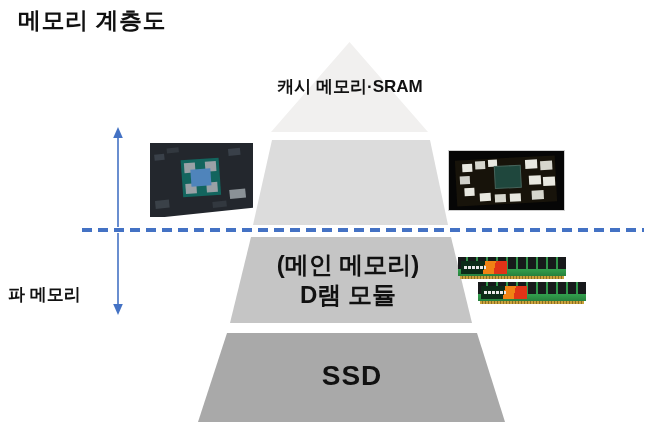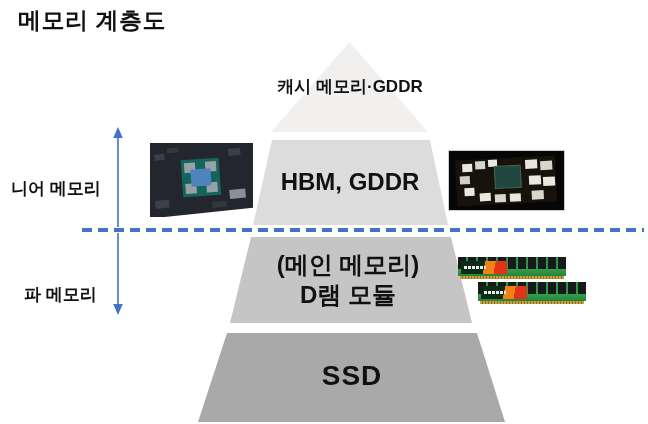--- a/index.html
+++ b/index.html
@@ -27,21 +27,21 @@
     clip-path:polygon(29px 0,279px 0,100% 100%,0 100%);}
   
   .plabel{position:absolute;text-align:center;font-weight:bold;white-space:nowrap;}
   .plabel-cache{left:230px;top:75px;width:240px;font-size:17px;line-height:23px;}
   .plabel-hbm{left:250px;top:168px;width:200px;font-size:24px;}
   .plabel-dram{left:246px;top:250px;width:204px;font-size:24px;line-height:30px;}
   .plabel-ssd{left:252px;top:360px;width:200px;font-size:28px;letter-spacing:1px;}
   
   .side-label{position:absolute;font-weight:bold;font-size:17px;white-space:nowrap;}
   .side-near{left:11px;top:177px;}
-  .side-far{left:24px;top:283px;}
+  .side-far{left:8px;top:283px;}
   
   .overlay{position:absolute;left:0;top:0;width:648px;height:424px;pointer-events:none;}
   .divider{stroke:var(--accent-blue,#4472c4);stroke-width:4;stroke-dasharray:10 6;fill:none;}
   .arrow-line{stroke:var(--accent-blue,#4472c4);stroke-width:1.6;}
   .arrow-head{fill:var(--accent-blue,#4472c4);}
   
   .photo{position:absolute;overflow:hidden;}
   .photo-gpu-chip{left:150px;top:143px;width:103px;height:74px;background:#fff;}
   .photo-gpu-card{left:448px;top:150px;width:117px;height:61px;background:#060606;border:1px solid #cfcfcf;box-sizing:border-box;}
   
@@ -77,30 +77,28 @@
       <line class="arrow-line" x1="118" y1="227" x2="118" y2="137"></line>
       <polygon class="arrow-head" points="118,127 113.2,138 122.8,138"></polygon>
     </g>
     <g>
       <line class="arrow-line" x1="118" y1="233" x2="118" y2="305"></line>
       <polygon class="arrow-head" points="118,315 113.2,304 122.8,304"></polygon>
     </g>
   </svg>
 
   <div class="plabel plabel-cache">
-    <div>캐시 메모리·GDDR</div>
+    <div>캐시 메모리·SRAM</div>
   </div>
-  <div class="plabel plabel-hbm">HBM, GDDR</div>
   <div class="plabel plabel-dram">
     <div>(메인 메모리)</div>
     <div>D램 모듈</div>
   </div>
   <div class="plabel plabel-ssd">SSD</div>
 
-  <div class="side-label side-near">니어 메모리</div>
   <div class="side-label side-far">파 메모리</div>
 
   <div class="photo photo-gpu-chip">
     <svg width="103" height="74" viewBox="0 0 103 74">
       <rect x="-9" y="-7" width="116" height="77" fill="#23272d" transform="rotate(-6 51 37)"></rect>
       <g transform="rotate(-6 51 37)">
         <rect x="3" y="53" width="14" height="8" fill="#3a4148"></rect>
         <rect x="81" y="9" width="12" height="7" fill="#394049"></rect>
         <rect x="78" y="50" width="16" height="9" fill="#8a9196"></rect>
         <rect x="7" y="7" width="10" height="6" fill="#394049"></rect>

